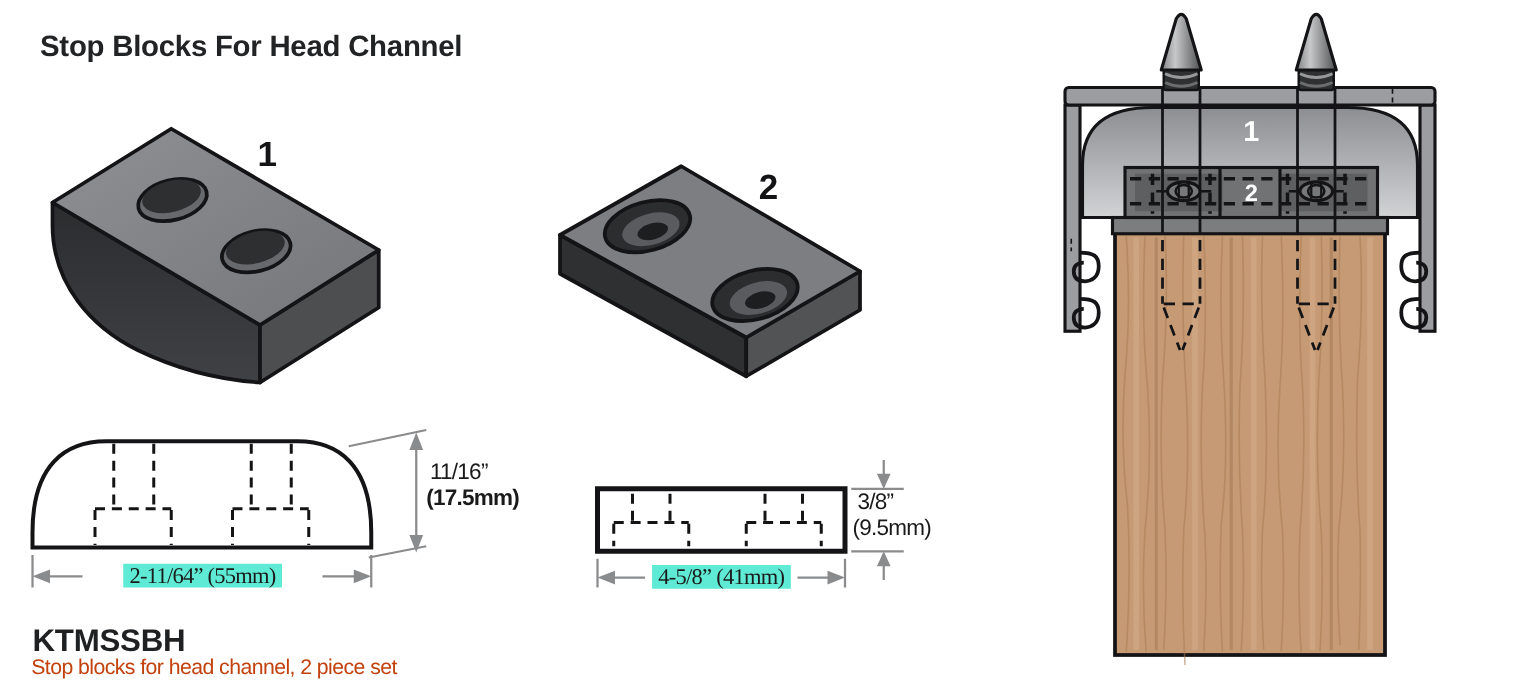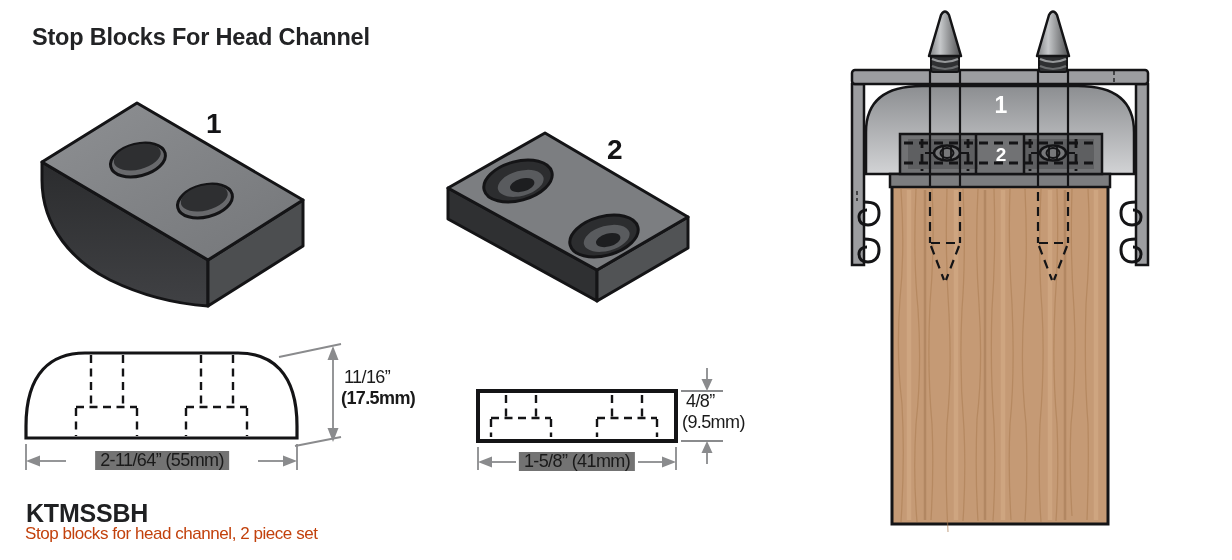--- a/index.html
+++ b/index.html
@@ -1,21 +1,21 @@
 <!DOCTYPE html>
 <html><head>
 <meta charset="utf-8">
 <style>
   html,body{margin:0;padding:0;background:#ffffff;}
   #page{position:relative;width:1232px;height:560px;background:#fff;overflow:hidden;
         font-family:"Liberation Sans", sans-serif;border-radius:13px;}
   .abs{position:absolute;}
   .title{font-size:23.5px;font-weight:bold;color:#222325;letter-spacing:-0.2px;white-space:nowrap;}
   .dim{font-size:18px;color:#1a1a1a;letter-spacing:-0.6px;white-space:nowrap;line-height:1.05;}
-  .dim.bg{background:#737373;padding:0 5px;transform:translateX(-50%);}
+  .dim.bg{background:#5eead4;padding:0 5px;transform:translateX(-50%);font-family:Liberation Serif, serif;}
   .isoLabel{font-size:28px;font-weight:bold;color:#141416;line-height:1;}
   .code{font-size:25px;font-weight:bold;color:#1f2022;letter-spacing:-0.2px;}
   .desc{font-size:17px;color:#c2410c;letter-spacing:-0.45px;white-space:nowrap;}
   svg{display:block;}
   svg text{font-family:"Liberation Sans", sans-serif;}
 </style>
 </head>
 <body>
 
 <div id="page">
@@ -130,23 +130,23 @@
       <path d="M707 368 V389"></path>
         <path d="M707 464 V443"></path>
     </g>
     <g fill="#8a8b8d">
       <polygon points="478,462 492,456.5 492,467.5"></polygon>
       <polygon points="676,462 662,456.5 662,467.5"></polygon>
       <polygon points="707,391 701.5,379 712.5,379"></polygon>
       <polygon points="707,441 701.5,453 712.5,453"></polygon>
     </g>
   </svg>
-  <div class="abs dim" style="left:686px;top:392px;">4/8”</div>
+  <div class="abs dim" style="left:686px;top:392px;">3/8”</div>
   <div class="abs dim" style="left:682px;top:413px;">(9.5mm)</div>
-  <div class="abs dim bg" style="left:577px;top:452px;">1-5/8” (41mm)</div>
+  <div class="abs dim bg" style="left:577px;top:452px;">4-5/8” (41mm)</div>
 
   <svg class="abs" style="left:830px;top:0;" width="330" height="545" viewBox="830 0 330 545">
     <defs>
       <linearGradient id="domeGrad" x1="0" y1="0" x2="0" y2="1">
         <stop offset="0" stop-color="#8c8e91"></stop>
           <stop offset="1" stop-color="#d2d3d5"></stop>
       </linearGradient>
       <linearGradient id="coneGrad" x1="0" y1="0" x2="1" y2="0">
         <stop offset="0" stop-color="#7f8183"></stop>
           <stop offset="0.35" stop-color="#c6c8ca"></stop>

